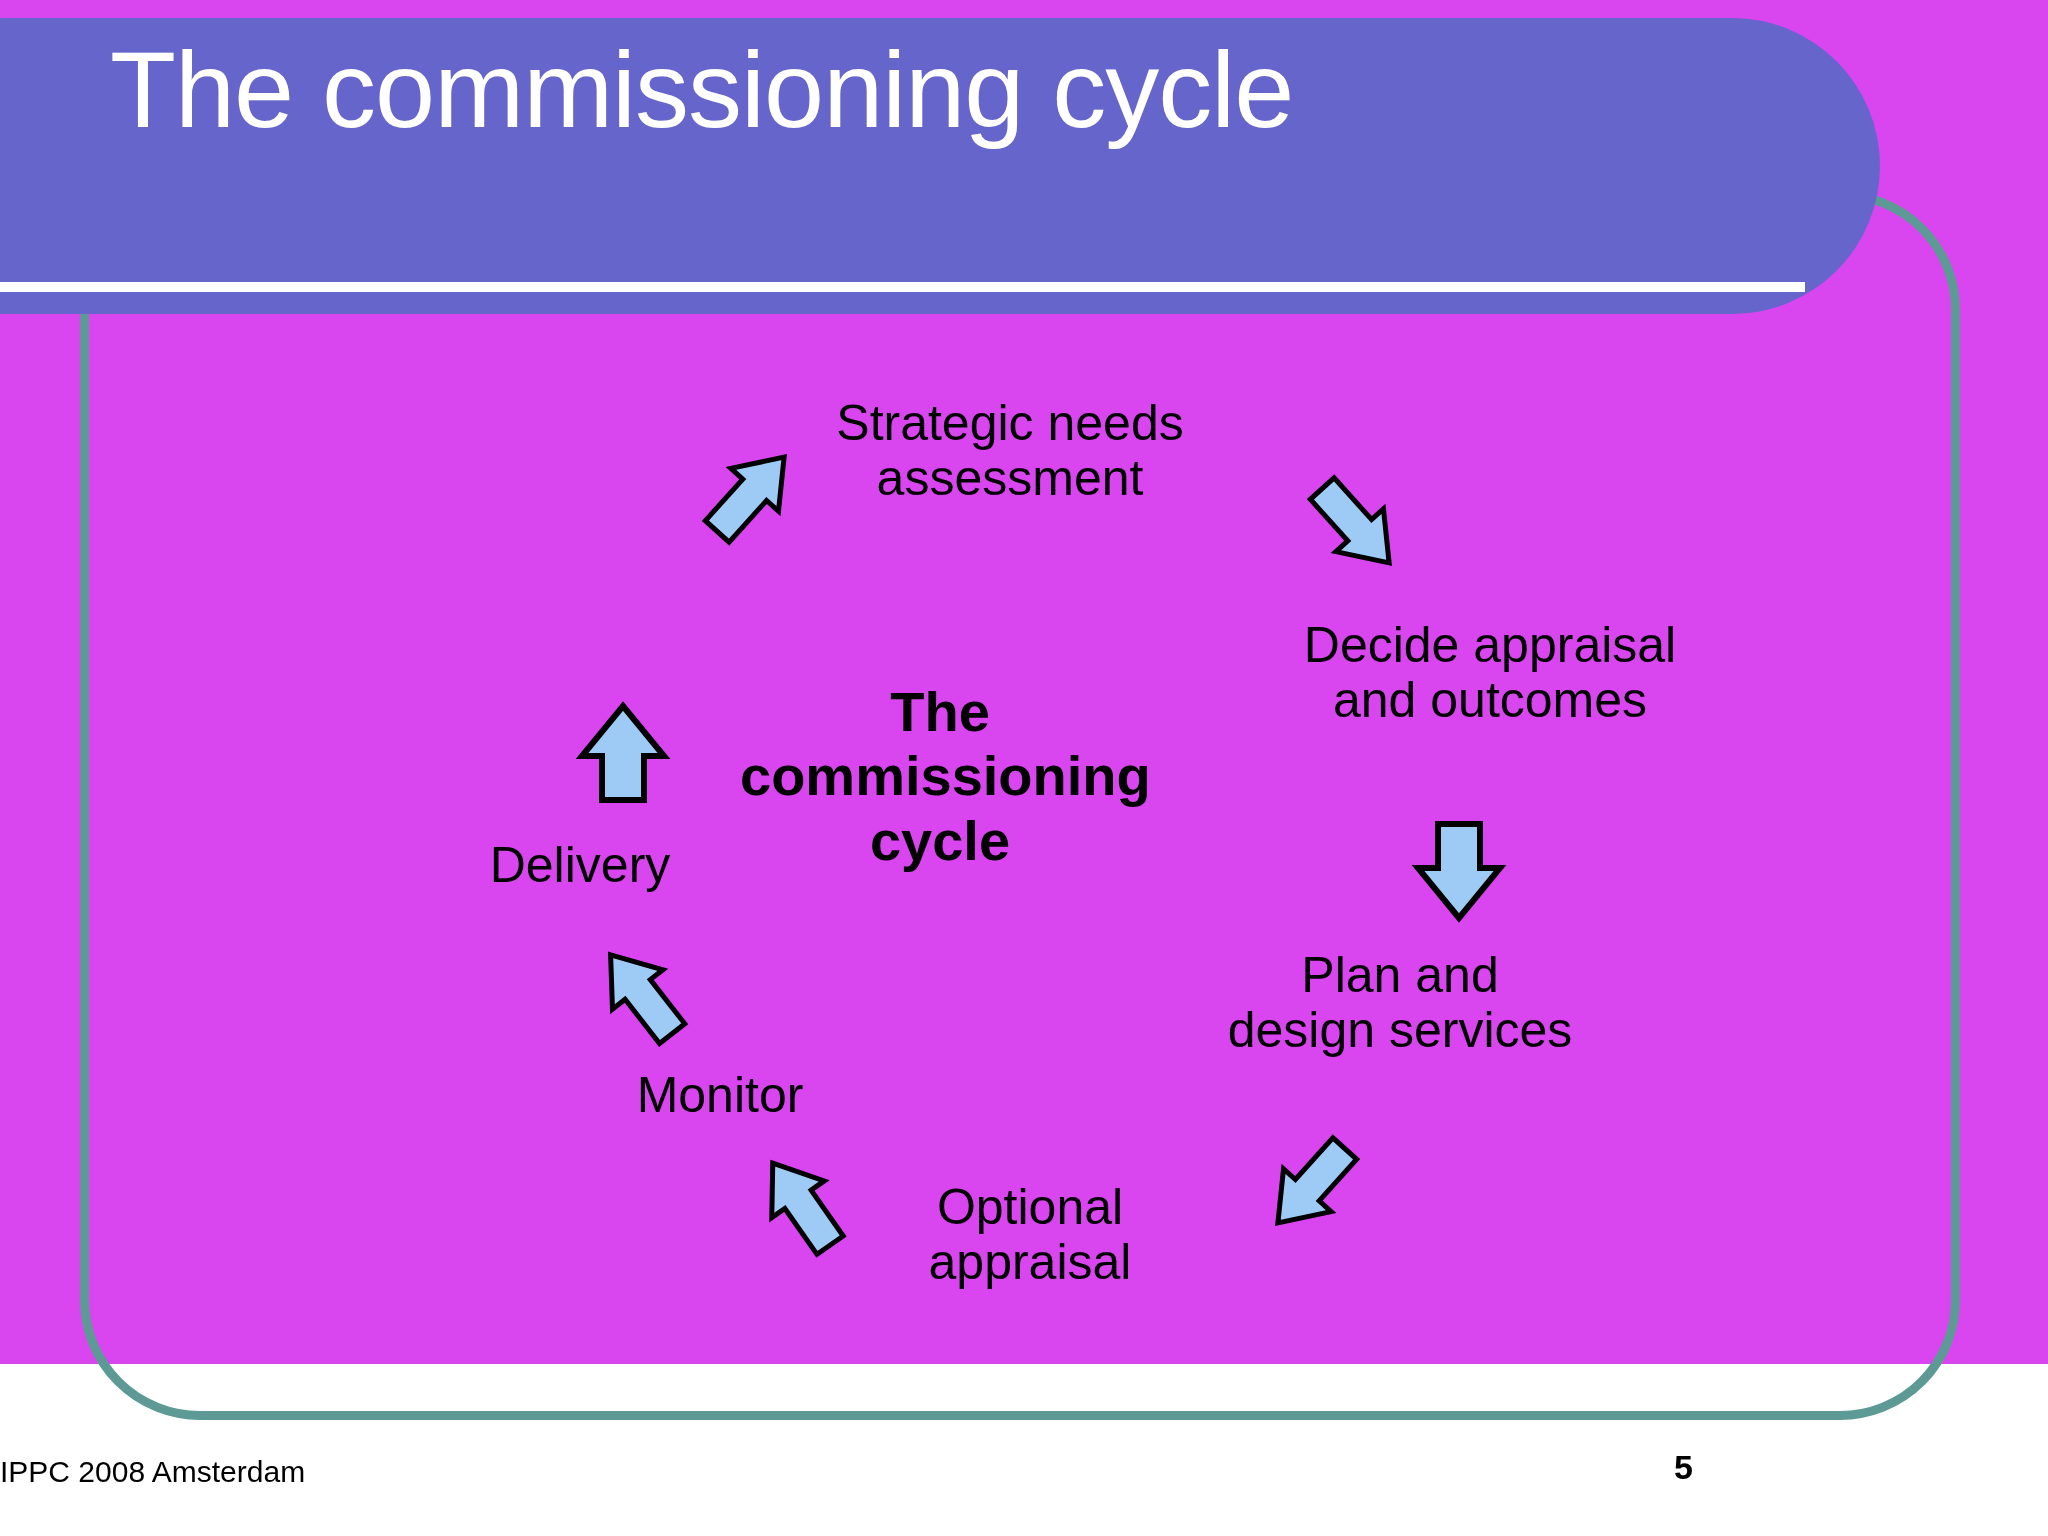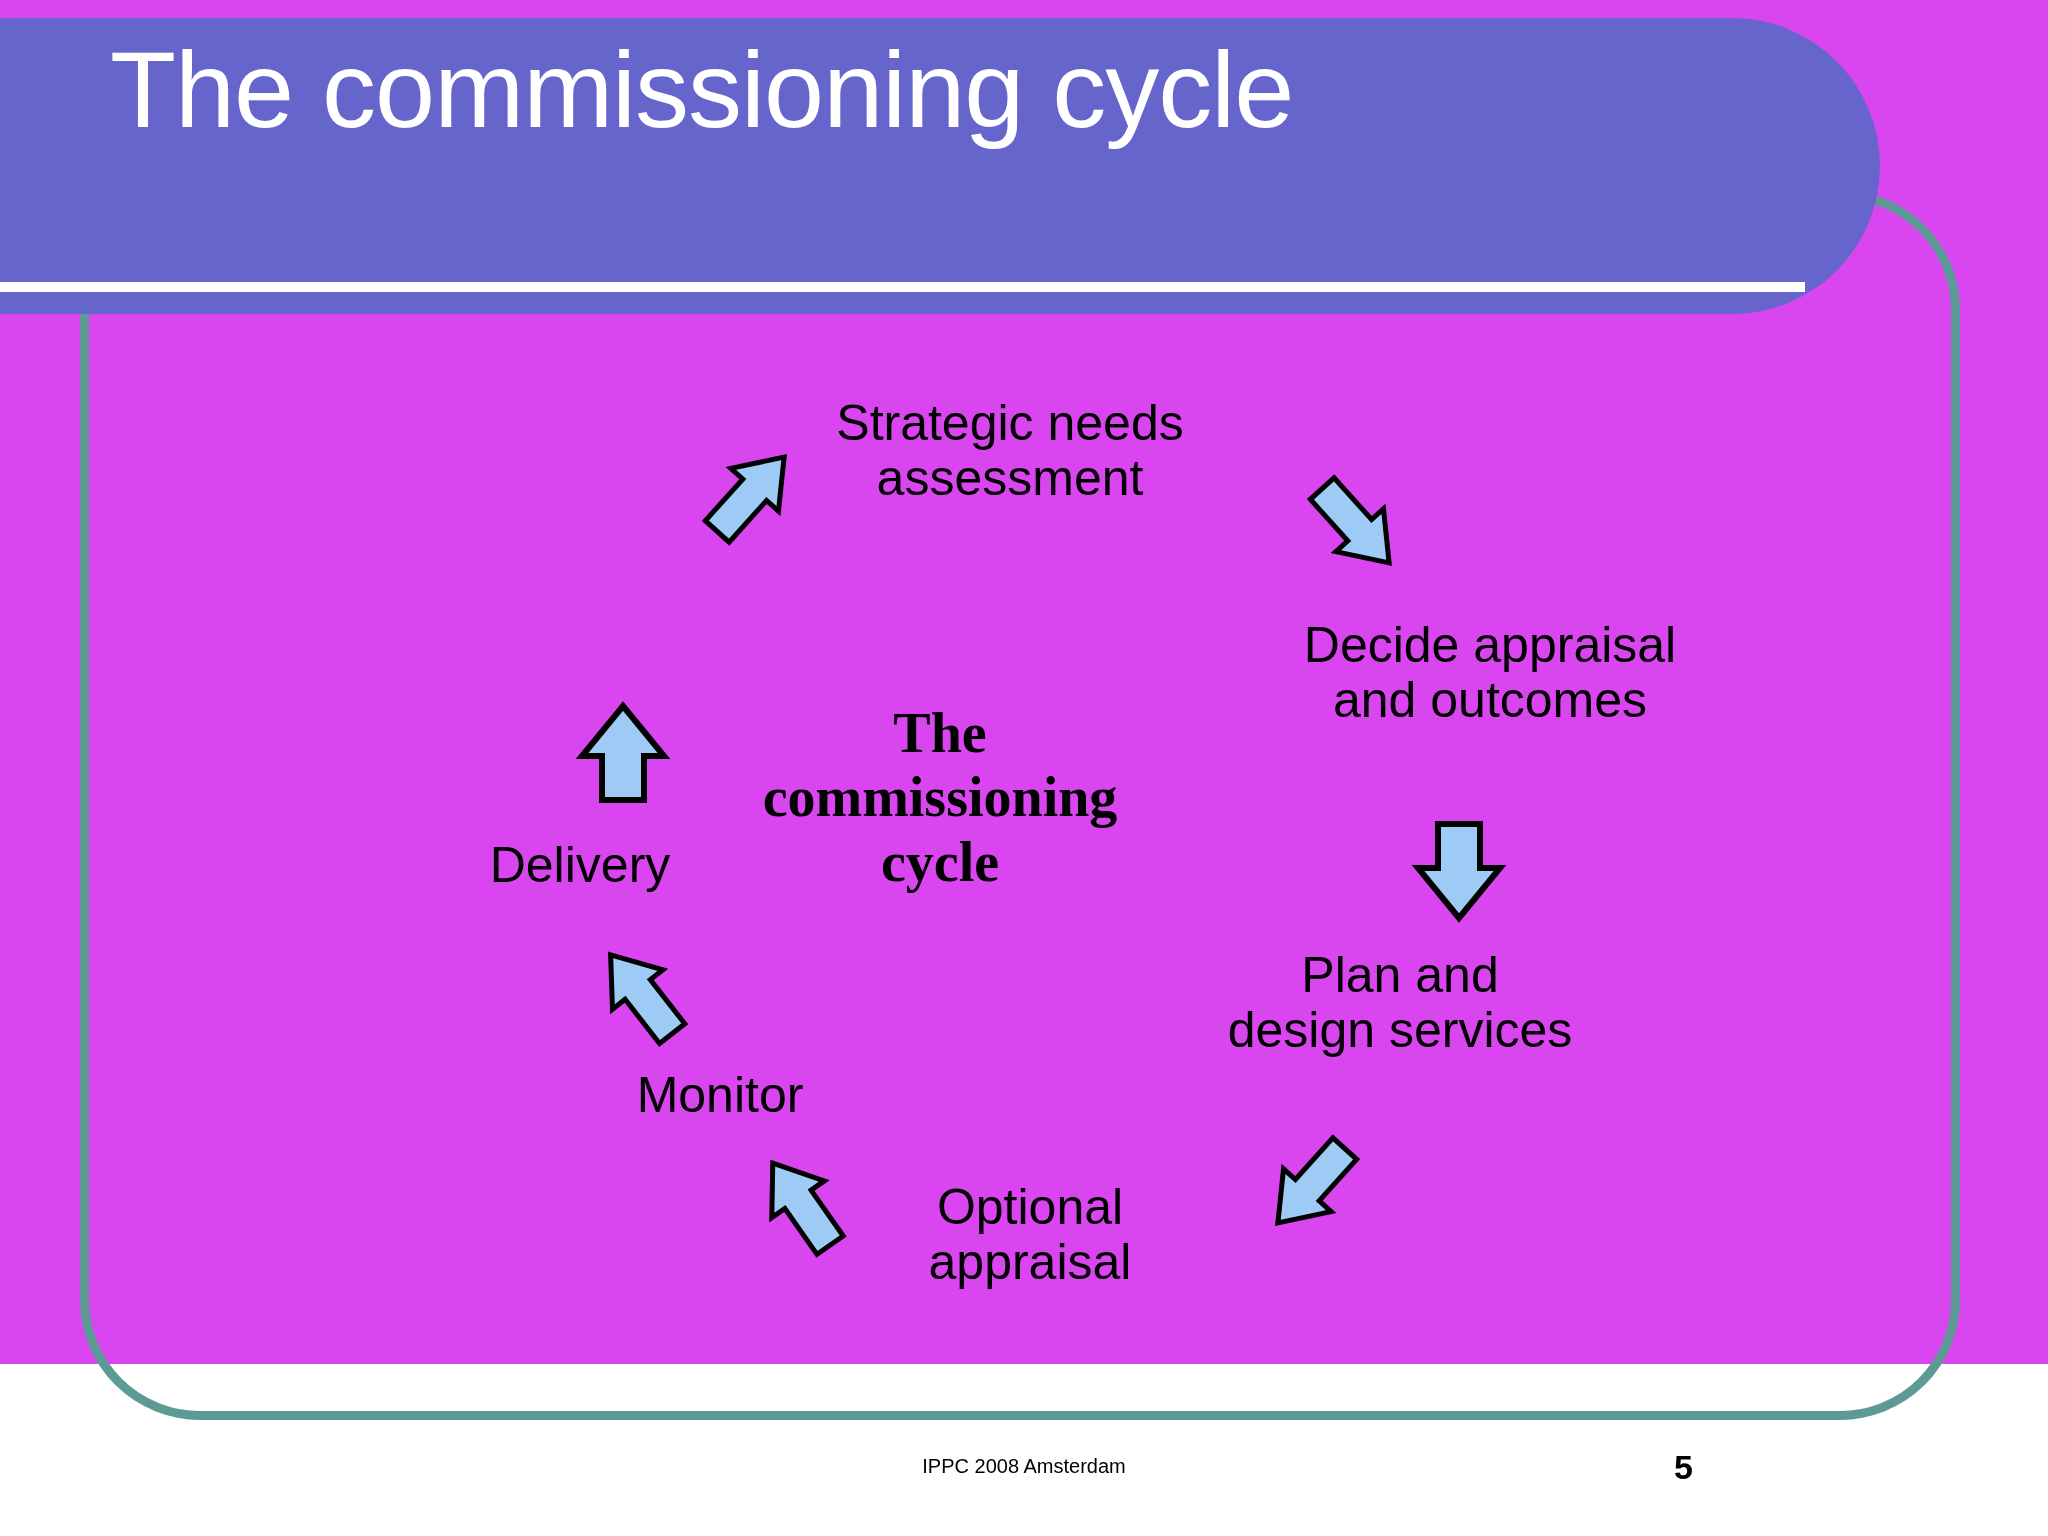--- a/index.html
+++ b/index.html
@@ -90,27 +90,26 @@
     font-size: 50px;
     line-height: 1.1;
     text-align: center;
     white-space: pre-line;
     font-weight: 400;
   }
 
   .center-label {
     position: absolute;
     color: #000000;
-    font-family: Liberation Serif, serif;
+    font-family: Liberation Sans, sans-serif;
     font-size: 56px;
     line-height: 1.15;
     text-align: center;
     font-weight: 700;
     white-space: pre-line;
-    margin-top: 21px;
   }
 
   
   .n-strategic   { left: 760px;  top: 396px;  width: 500px; }
   .n-decide      { left: 1250px; top: 618px;  width: 480px; }
   .n-plan        { left: 1150px; top: 948px;  width: 500px; }
   .n-optional    { left: 830px;  top: 1180px; width: 400px; }
   .n-sourcing    { left: 560px;  top: 1068px; width: 320px; }
   .n-delivery    { left: 420px;  top: 838px;  width: 320px; }
   .n-monitor     { left: 420px;  top: 548px;  width: 360px; }
@@ -127,23 +126,23 @@
   .a5 { left: 742px;  top: 1150px; }
   .a6 { left: 582px;  top: 940px; }
   .a7 { left: 568px;  top: 700px; }
 
   
   .footer {
     position: absolute;
     left: 0;
     top: 1455px;
     width: 2048px;
-    text-align: center;
-    font-family: "Liberation Sans", sans-serif;
-    font-size: 20px;
+    text-align: left;
+    font-family: "Liberation Sans", sans-serif;
+    font-size: 30px;
     color: #000000;
     z-index: 8;
   }
   .page-number {
     position: absolute;
     right: 355px;
     top: 1448px;
     font-family: "Liberation Sans", sans-serif;
     font-size: 34px;
     font-weight: 700;

